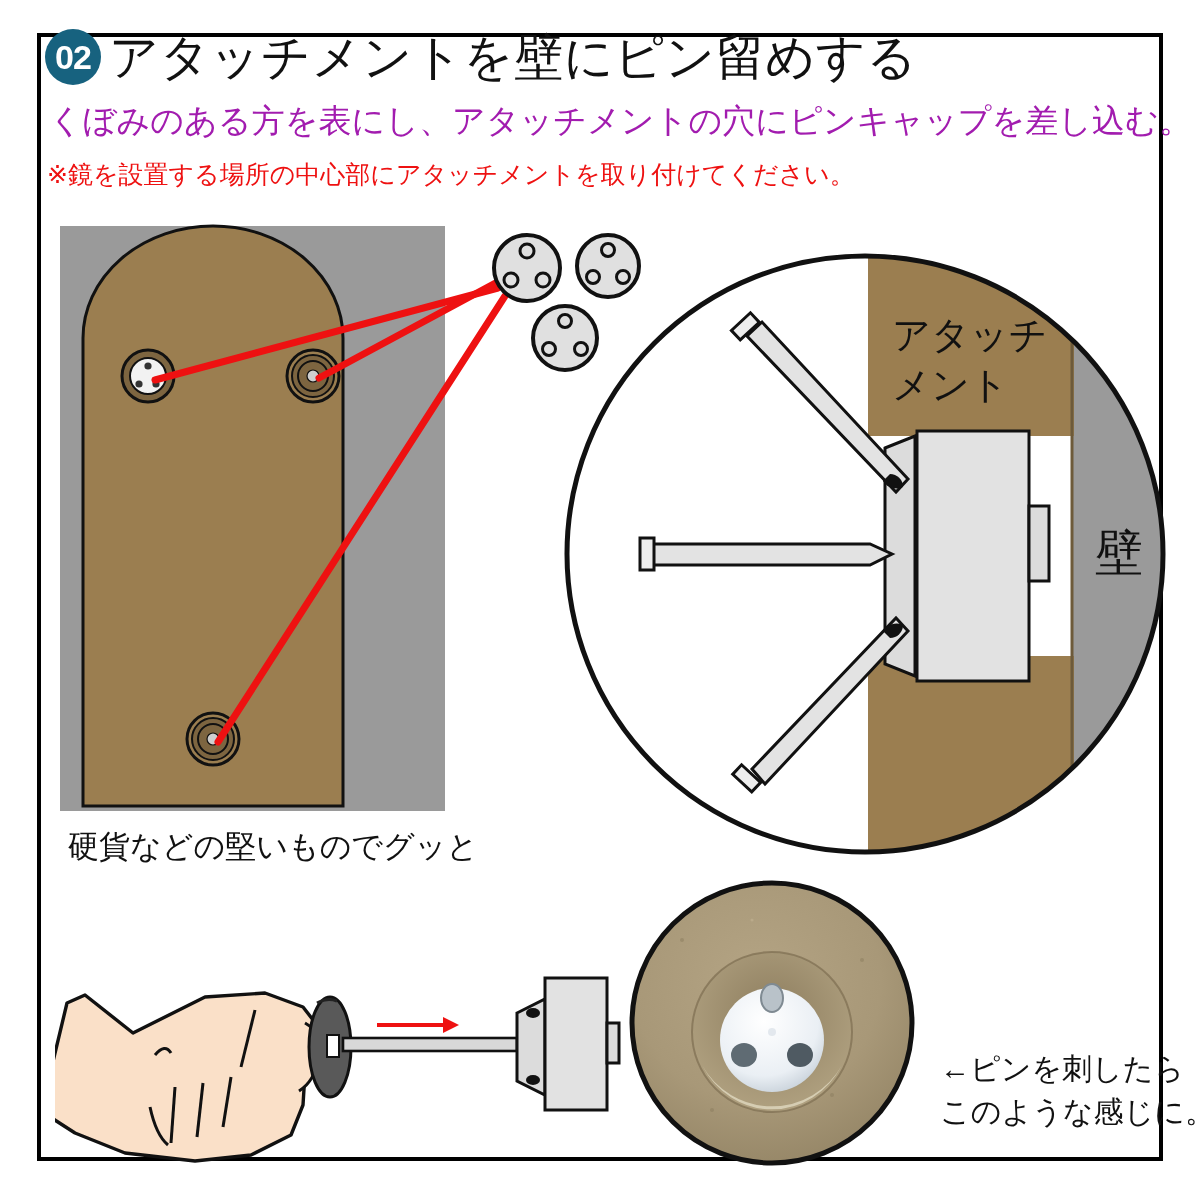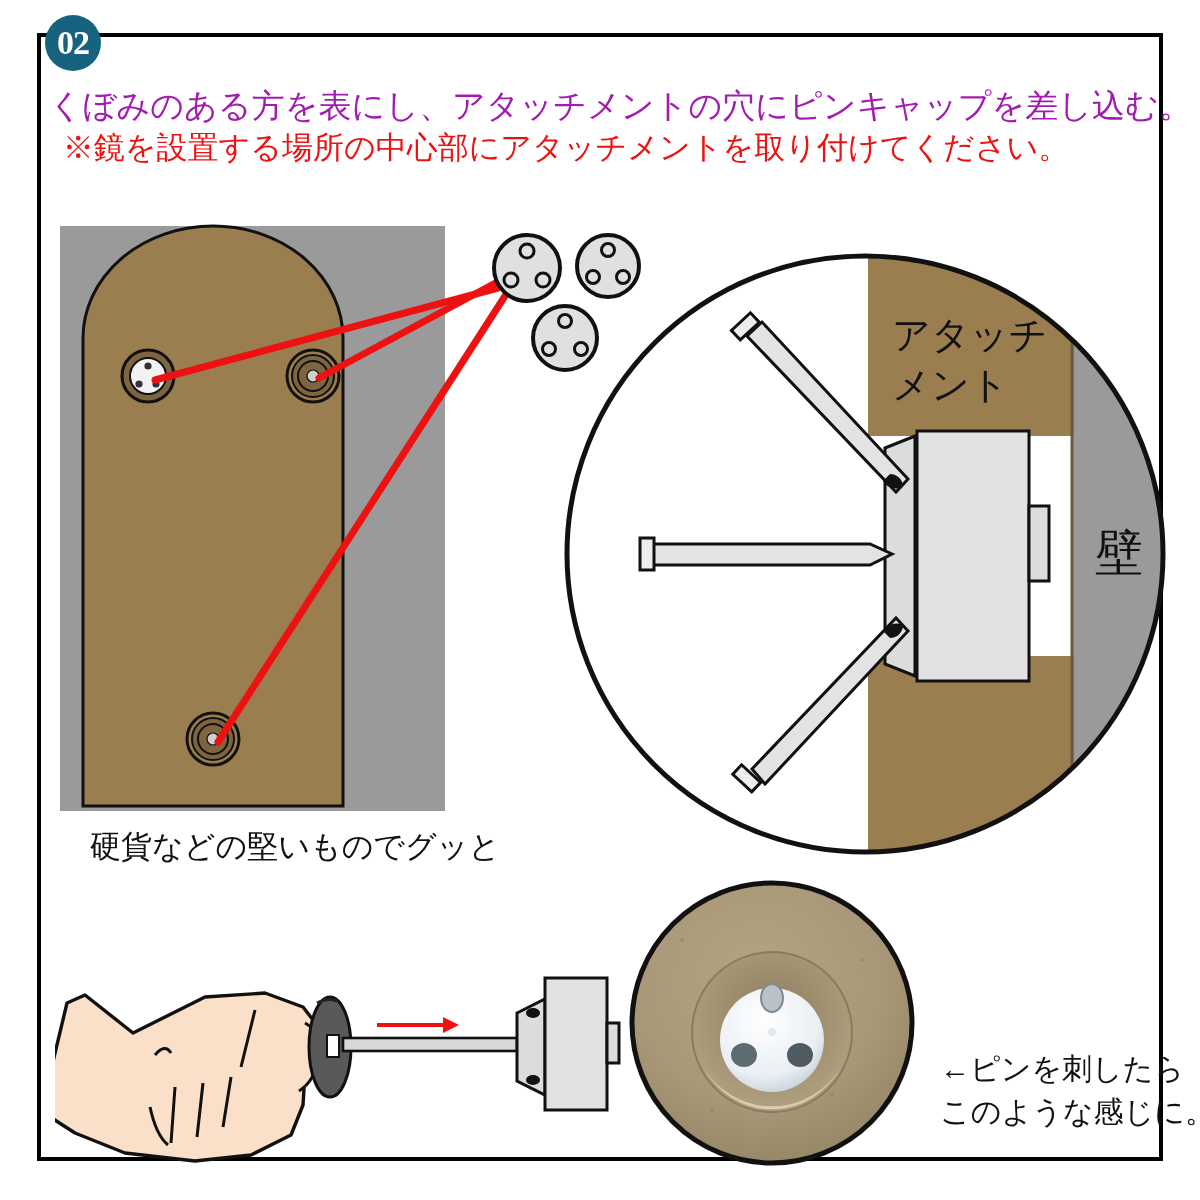--- a/index.html
+++ b/index.html
@@ -28,23 +28,22 @@
     height: 1128px;
     border: 4px solid #000000;
     box-sizing: border-box;
     background: #ffffff;
   }
 
   
   #header {
     position: absolute;
     left: 45px;
-    top: 6px;
+    top: 20px;
     width: 1040px;
-    font-family: Liberation Serif, serif;
   }
   .title-row {
     display: flex;
     align-items: center;
     height: 74px;
   }
   #step-badge {
     width: 56px;
     height: 56px;
     border-radius: 50%;
@@ -68,40 +67,39 @@
   }
   #subtitle-text {
     font-size: 33px;
     color: #a21caf;
     white-space: nowrap;
     margin-top: 8px;
     margin-left: 4px;
     line-height: 1.15;
   }
   #note-text {
-    font-size: 31px;
+    font-size: 25px;
     color: #ee1111;
     white-space: nowrap;
-    margin-top: 4px;
+    margin-top: 20px;
     margin-left: 2px;
     line-height: 1.15;
-    text-align: center;
   }
 
   
   #press-caption {
     position: absolute;
     left: 68px;
     top: 826px;
     font-size: 31px;
     color: #111111;
     line-height: 1.36;
     white-space: nowrap;
   }
-  #press-caption .indent { margin-left: 22px; display: block; }
+  #press-caption .indent { display: block; }
 
   #photo-caption {
     position: absolute;
     left: 940px;
     top: 1048px;
     font-size: 30px;
     color: #111111;
     line-height: 1.42;
     white-space: nowrap;
   }
@@ -112,20 +110,21 @@
 </style>
 </head>
 <body>
 
 <div id="page">
   <div id="frame"></div>
 
   <div id="header">
     <div class="title-row">
       <div id="step-badge">02</div>
+      <div id="title-text">アタッチメントを壁にピン留めする</div>
     </div>
     <div id="subtitle-text">くぼみのある方を表にし、アタッチメントの穴にピンキャップを差し込む。</div>
     <div id="note-text">※鏡を設置する場所の中心部にアタッチメントを取り付けてください。</div>
   </div>
 
   <div class="art" style="left:55px; top:218px;">
     <svg width="620" height="600" viewBox="0 0 620 600">
 
       <rect x="5" y="8" width="385" height="585" fill="#9a9a9a"></rect>
 

